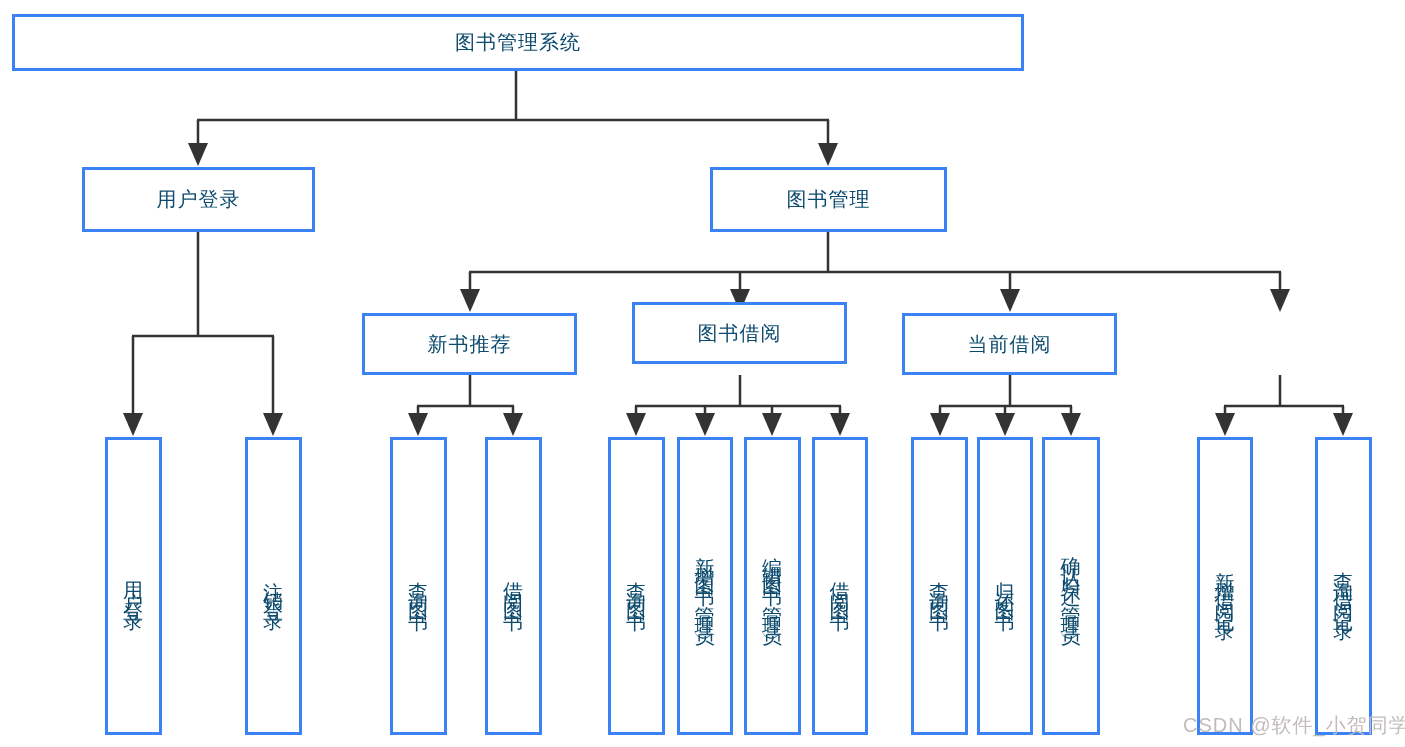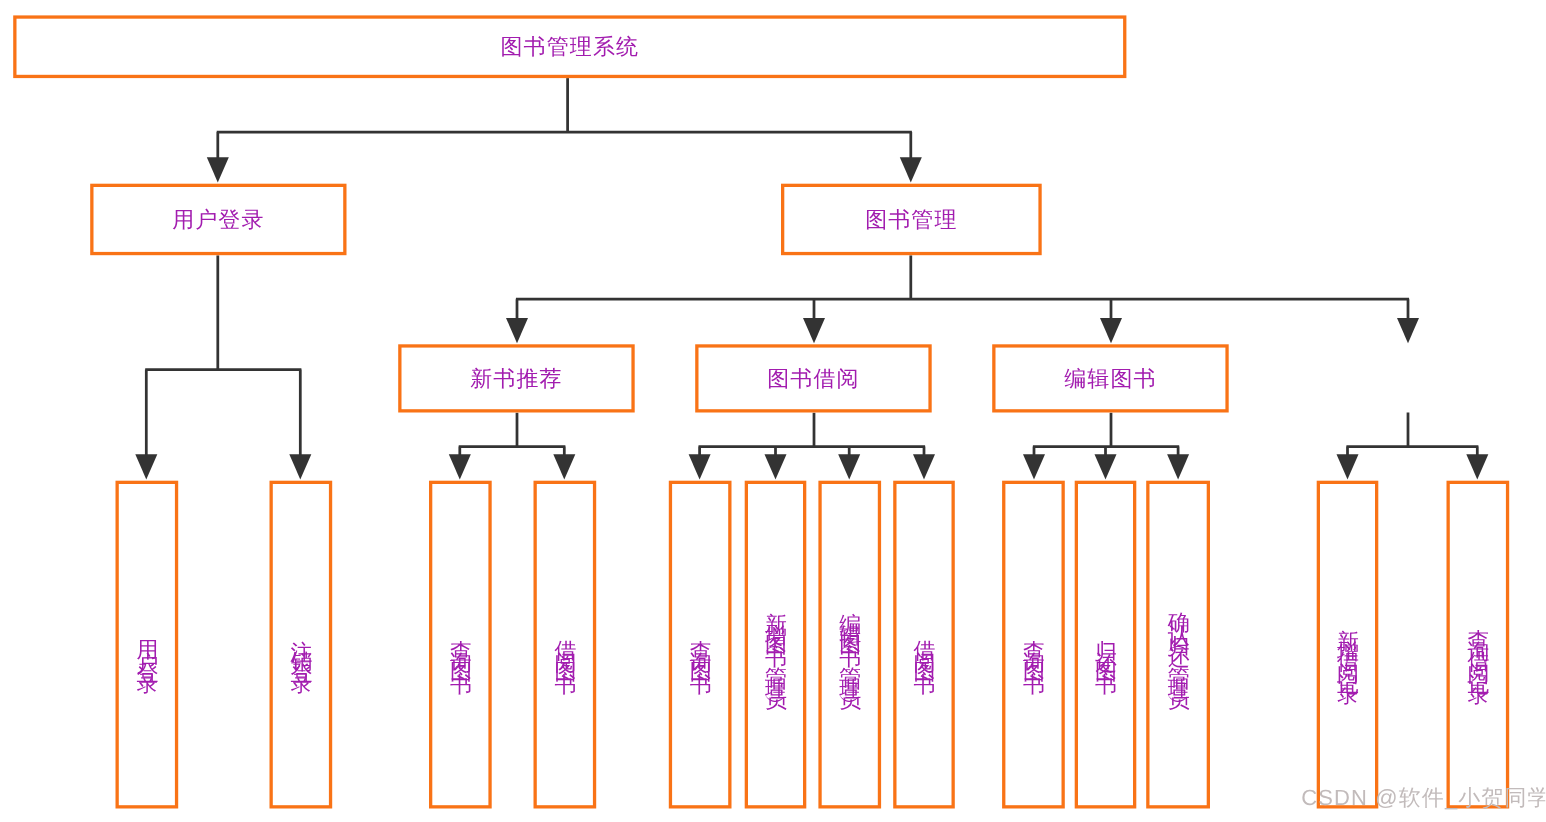--- a/index.html
+++ b/index.html
@@ -17,23 +17,23 @@
   }
   .connector-layer {
     position: absolute;
     left: 0; top: 0;
     width: 1405px;
     height: 747px;
   }
   .node {
     position: absolute;
     box-sizing: border-box;
-    border: 3px solid #f97316;
+    border: 3px solid #3b82f6;
     background: #ffffff;
-    color: #a21caf;
+    color: #0c4a6e;
     display: flex;
     align-items: center;
     justify-content: center;
     font-size: 20px;
     letter-spacing: 1px;
     text-align: center;
   }
   .node.leaf {
     writing-mode: vertical-rl;
     text-orientation: mixed;
@@ -99,22 +99,22 @@
       <polygon points="1333,413 1353,413 1343,436" fill="#333333" stroke="none"></polygon>
     </g>
   </svg>
 
   <div class="node lvl1" style="left:12px; top:14px; width:1012px; height:57px;">图书管理系统</div>
 
   <div class="node lvl2" style="left:82px; top:167px; width:233px; height:65px;">用户登录</div>
   <div class="node lvl2" style="left:710px; top:167px; width:237px; height:65px;font-family:Liberation Mono, monospace;">图书管理</div>
 
   <div class="node lvl3" style="left:362px; top:313px; width:215px; height:62px;">新书推荐</div>
-  <div class="node lvl3" style="left:632px; top:313px; width:215px; height:62px;">图书借阅</div>
-  <div class="node lvl3" style="left:902px; top:313px; width:215px; height:62px;">编辑图书</div>
+  <div class="node lvl3" style="left:632px; top:302px; width:215px; height:62px;">图书借阅</div>
+  <div class="node lvl3" style="left:902px; top:313px; width:215px; height:62px;">当前借阅</div>
 
   <div class="node leaf" style="left:105px; top:437px; width:57px; height:298px;">用户登录</div>
   <div class="node leaf" style="left:245px; top:437px; width:57px; height:298px;">注销登录</div>
 
   <div class="node leaf" style="left:390px; top:437px; width:57px; height:298px;">查询图书</div>
   <div class="node leaf" style="left:485px; top:437px; width:57px; height:298px;">借阅图书</div>
 
   <div class="node leaf" style="left:608px; top:437px; width:57px; height:298px;">查询图书</div>
   <div class="node leaf" style="left:677px; top:437px; width:56px; height:298px;">新增图书（管理员）</div>
   <div class="node leaf" style="left:744px; top:437px; width:57px; height:298px;">编辑图书（管理员）</div>

